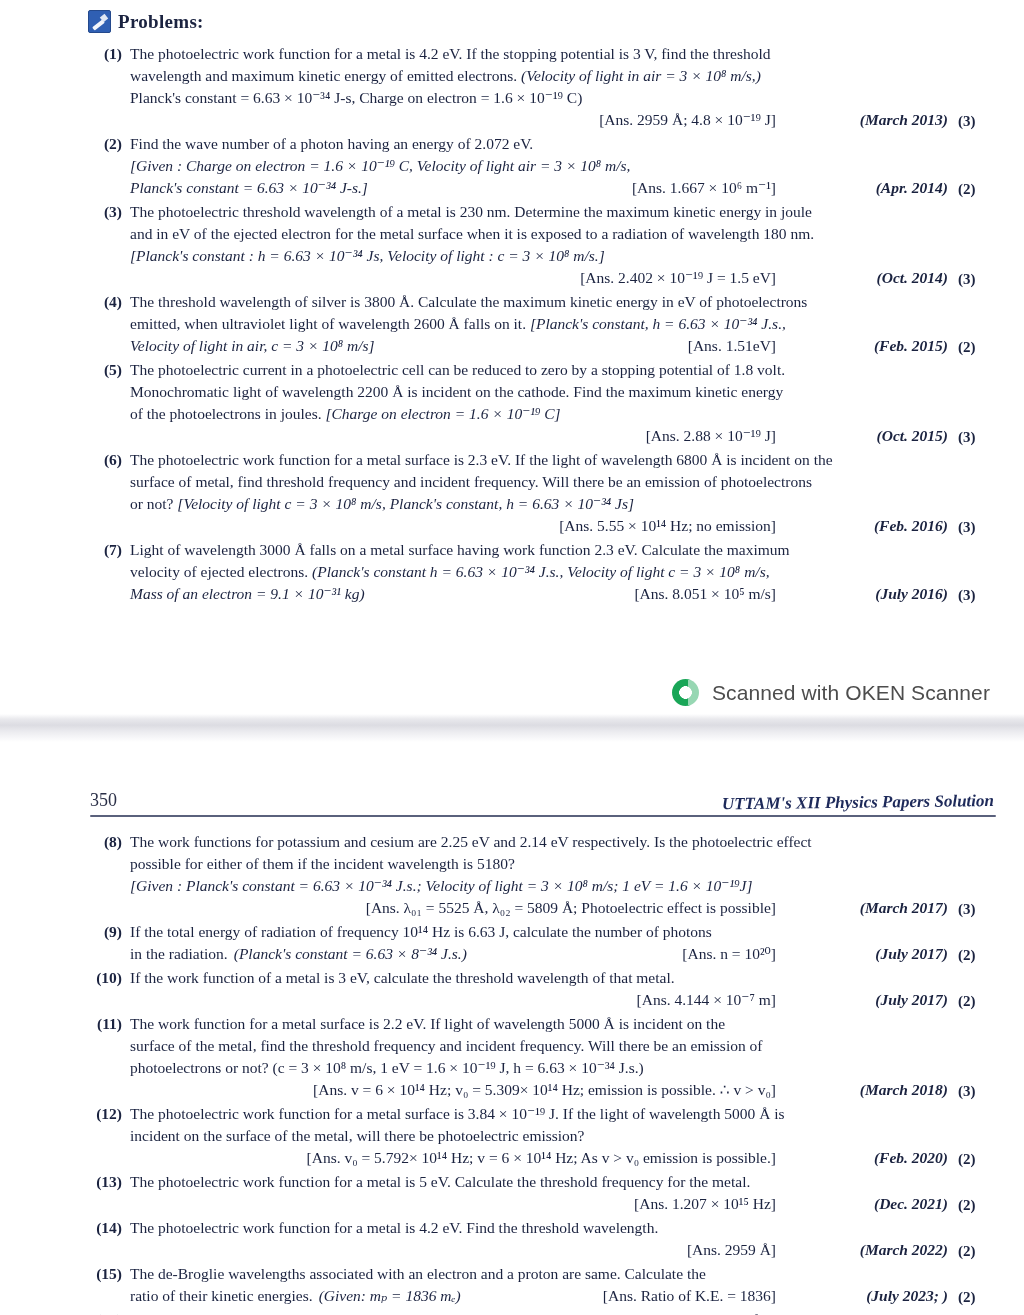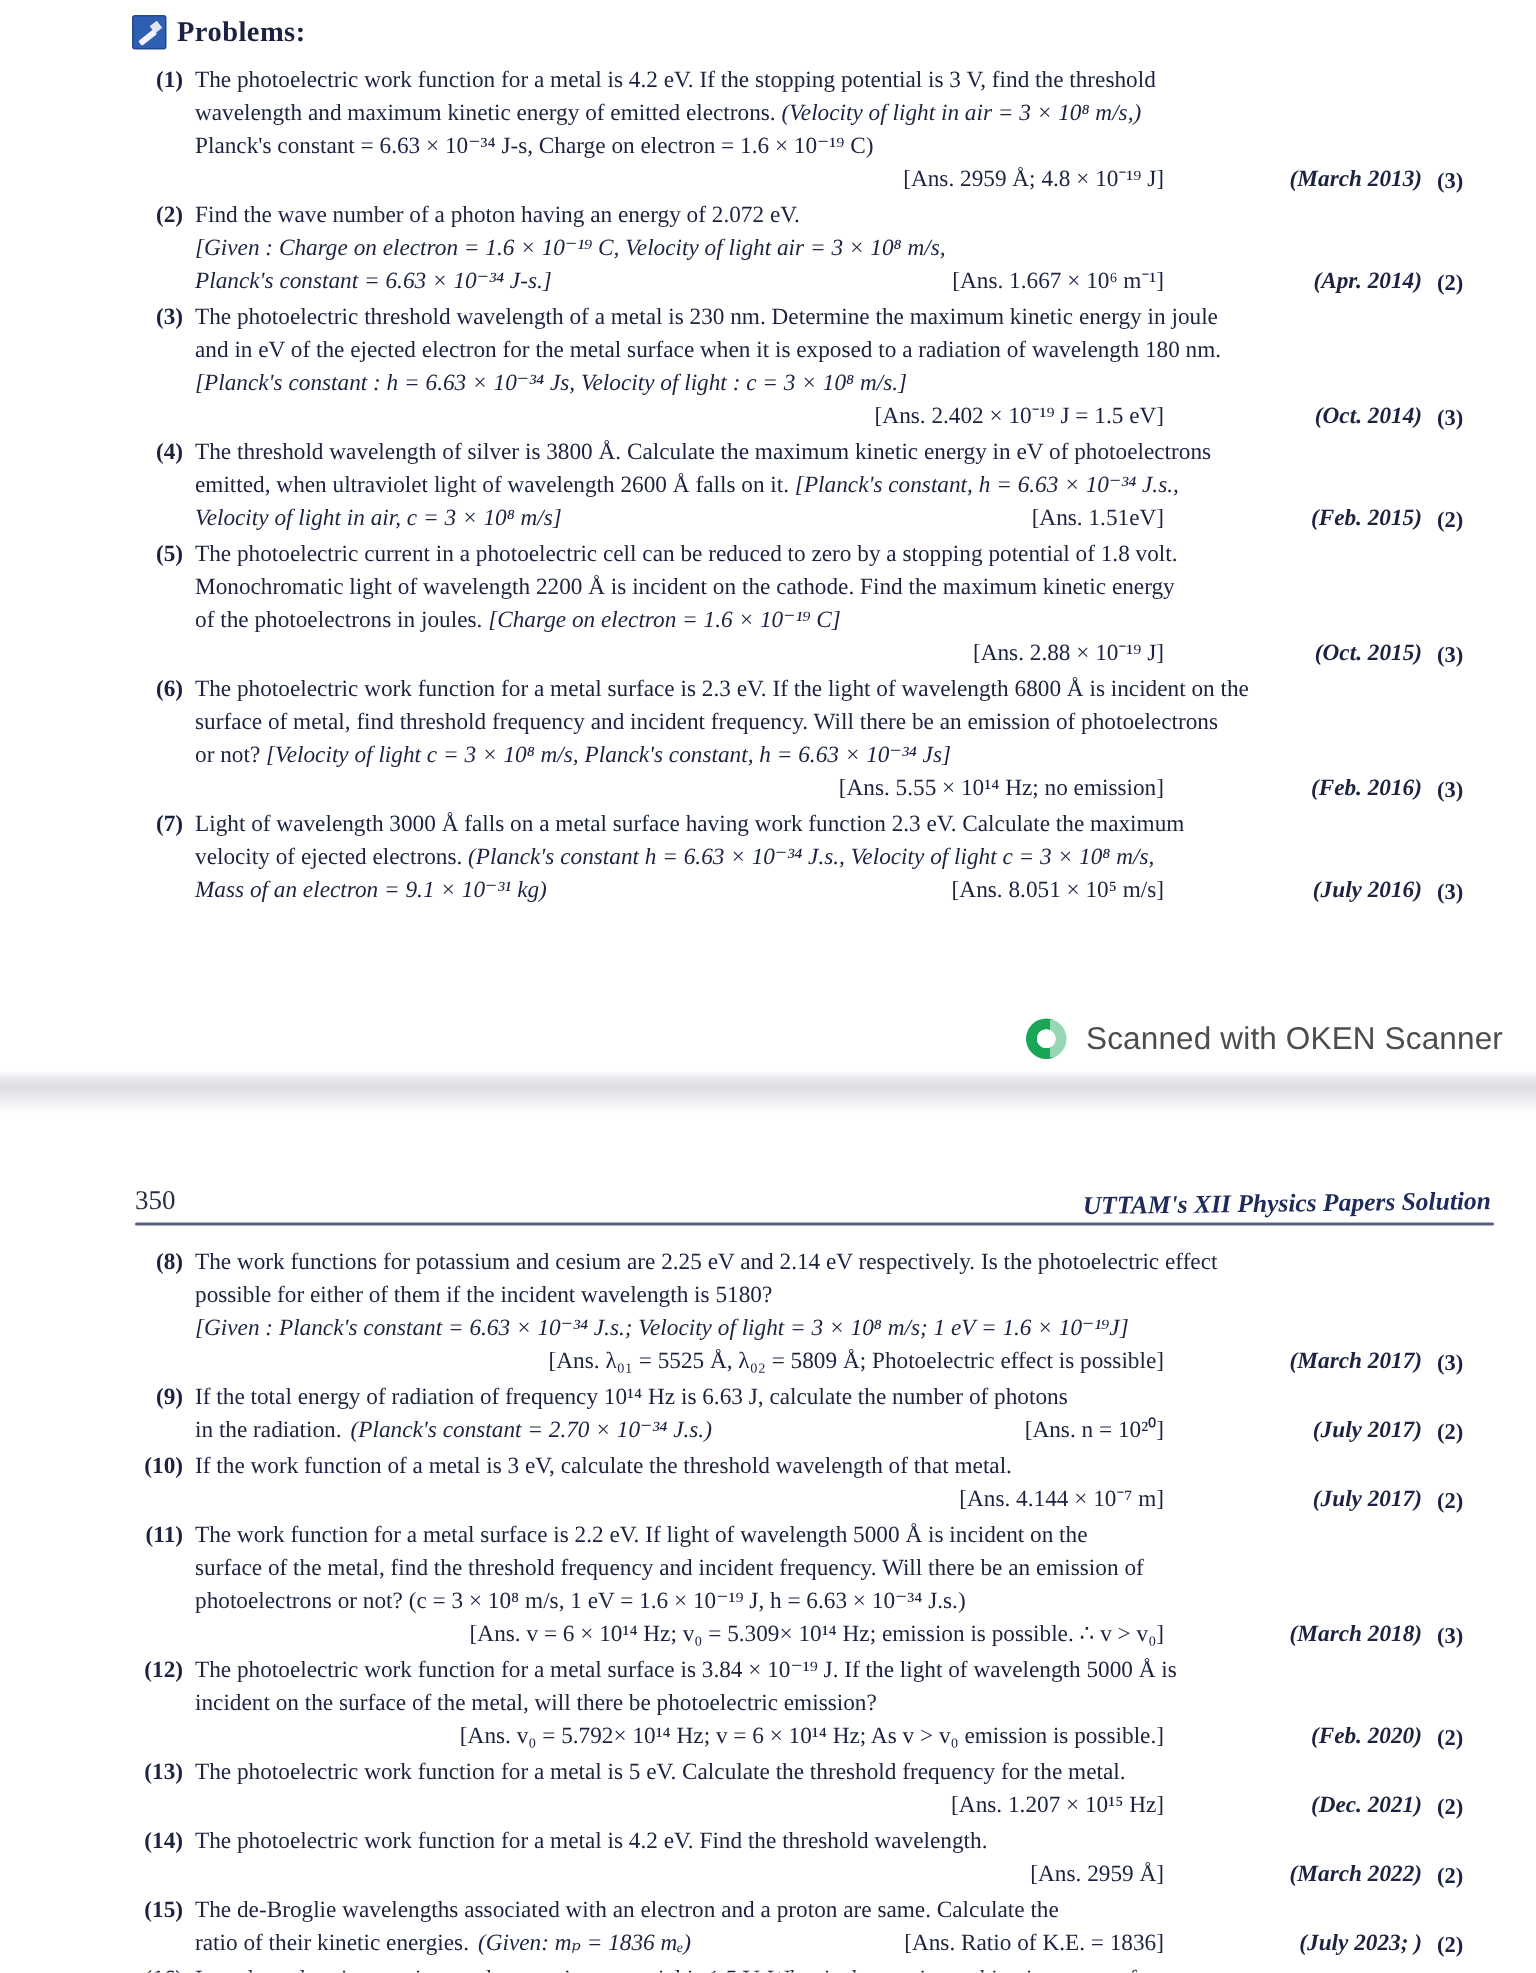--- a/index.html
+++ b/index.html
@@ -106,41 +106,40 @@
   .ital { font-style: italic; }
 
   .ansline {
     display: flex;
     justify-content: flex-end;
     align-items: baseline;
     gap: 0;
   }
   .ans {
     white-space: nowrap;
-    font-family: Liberation Serif, serif;
   }
   .exam {
     font-style: italic;
     font-weight: bold;
     white-space: nowrap;
     width: 134px;
     text-align: right;
     flex: none;
     margin-left: 38px;
   }
   .inline-ans-row {
     display: flex;
     align-items: baseline;
   }
   .inline-ans-row .grow { flex: 1 1 auto; min-width: 0; }
 
   
   .watermark {
     position: absolute;
-    right: 22px;
+    right: 34px;
     bottom: 8px;
     display: flex;
     align-items: center;
     gap: 13px;
     font-family: "Liberation Sans", "DejaVu Sans", sans-serif;
     font-size: 21px;
     color: #4d4d4d;
     letter-spacing: .1px;
   }
   .oken-logo {
@@ -342,21 +341,21 @@
     </div>
     <div class="marks">(3)</div>
   </div>
 
   <div class="prob">
     <div class="prob-num">(9)</div>
     <div class="prob-body">
       <div>If the total energy of radiation of frequency 10¹⁴ Hz is 6.63 J, calculate the number of photons</div>
       <div class="inline-ans-row">
         <span>in the radiation.</span>
-        <span class="ital" style="padding-left:6px">(Planck's constant = 2.70 × 10⁻³⁴ J.s.)</span>
+        <span class="ital" style="padding-left:6px">(Planck's constant = 6.63 × 8⁻³⁴ J.s.)</span>
         <span class="grow"></span>
         <span class="ans">[Ans. n = 10²⁰]</span>
         <span class="exam">(July 2017)</span>
       </div>
     </div>
     <div class="marks">(2)</div>
   </div>
 
   <div class="prob">
     <div class="prob-num">(10)</div>

